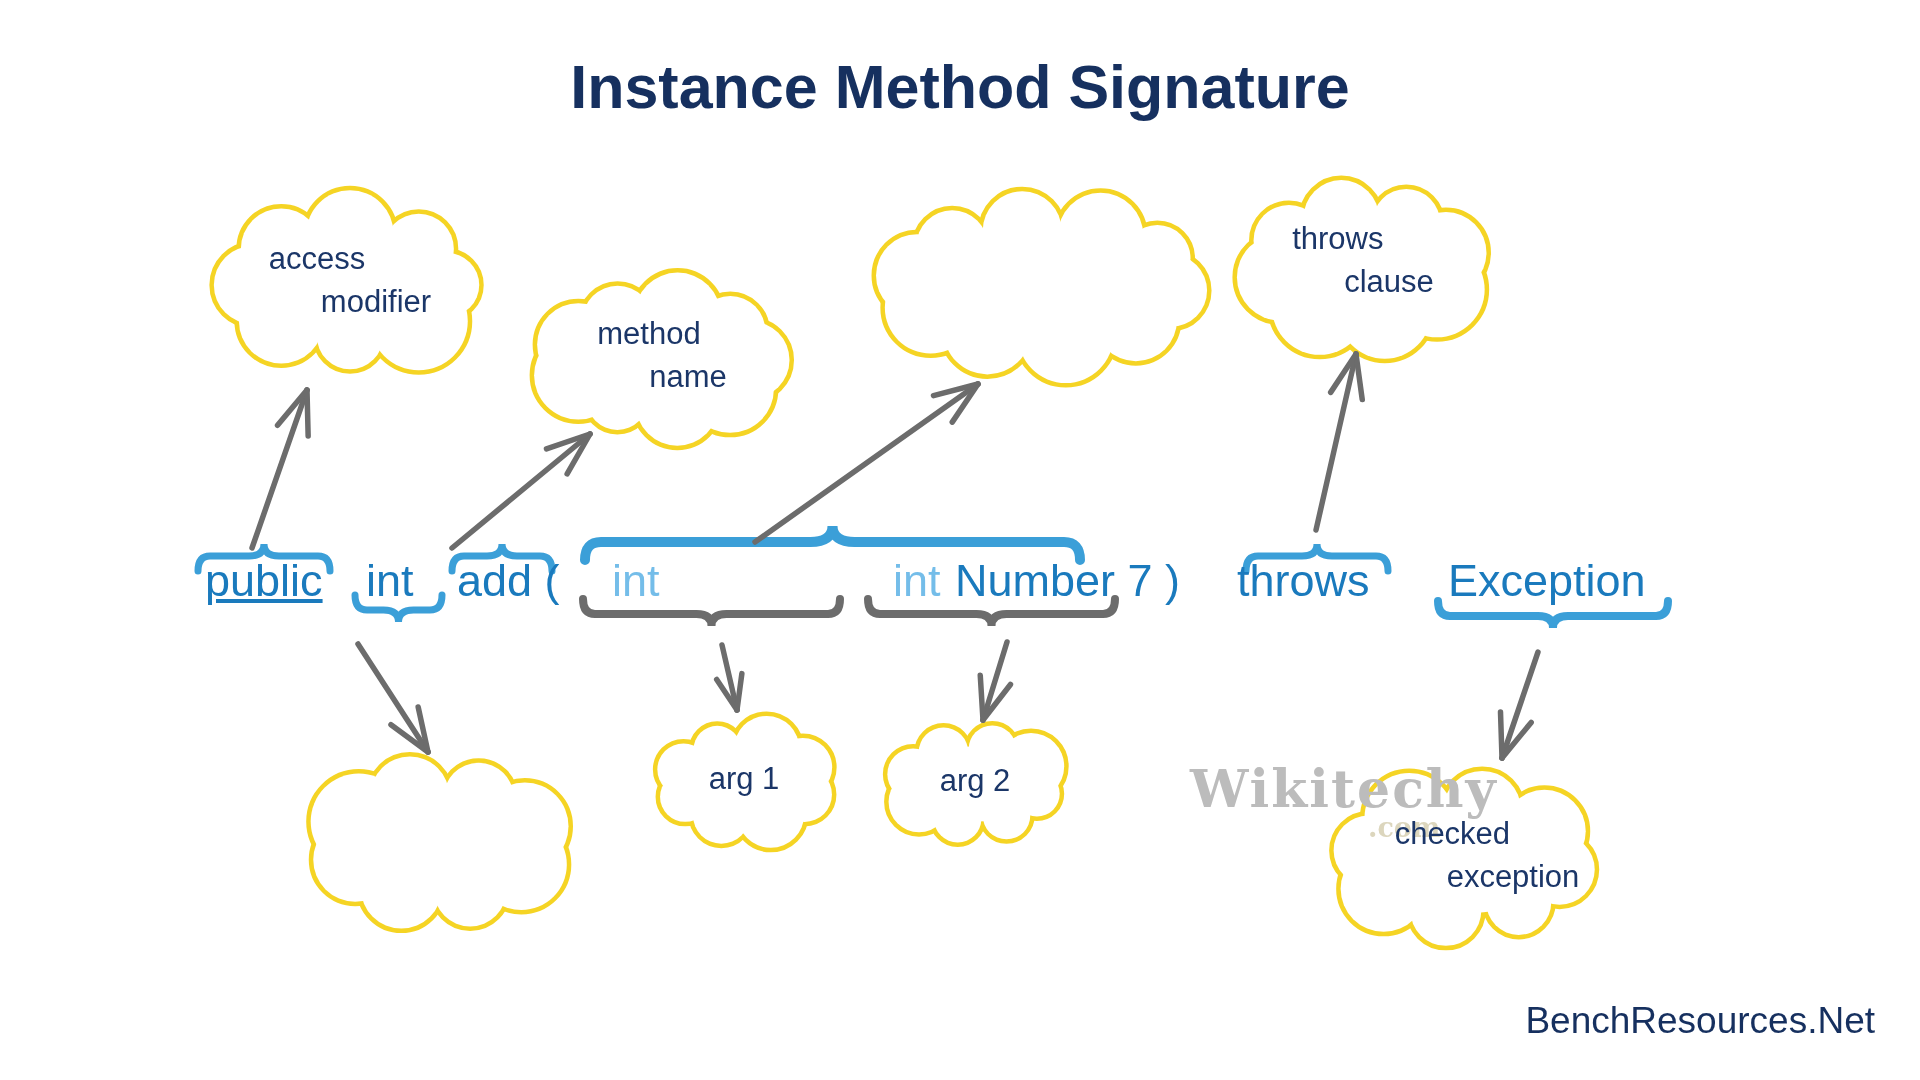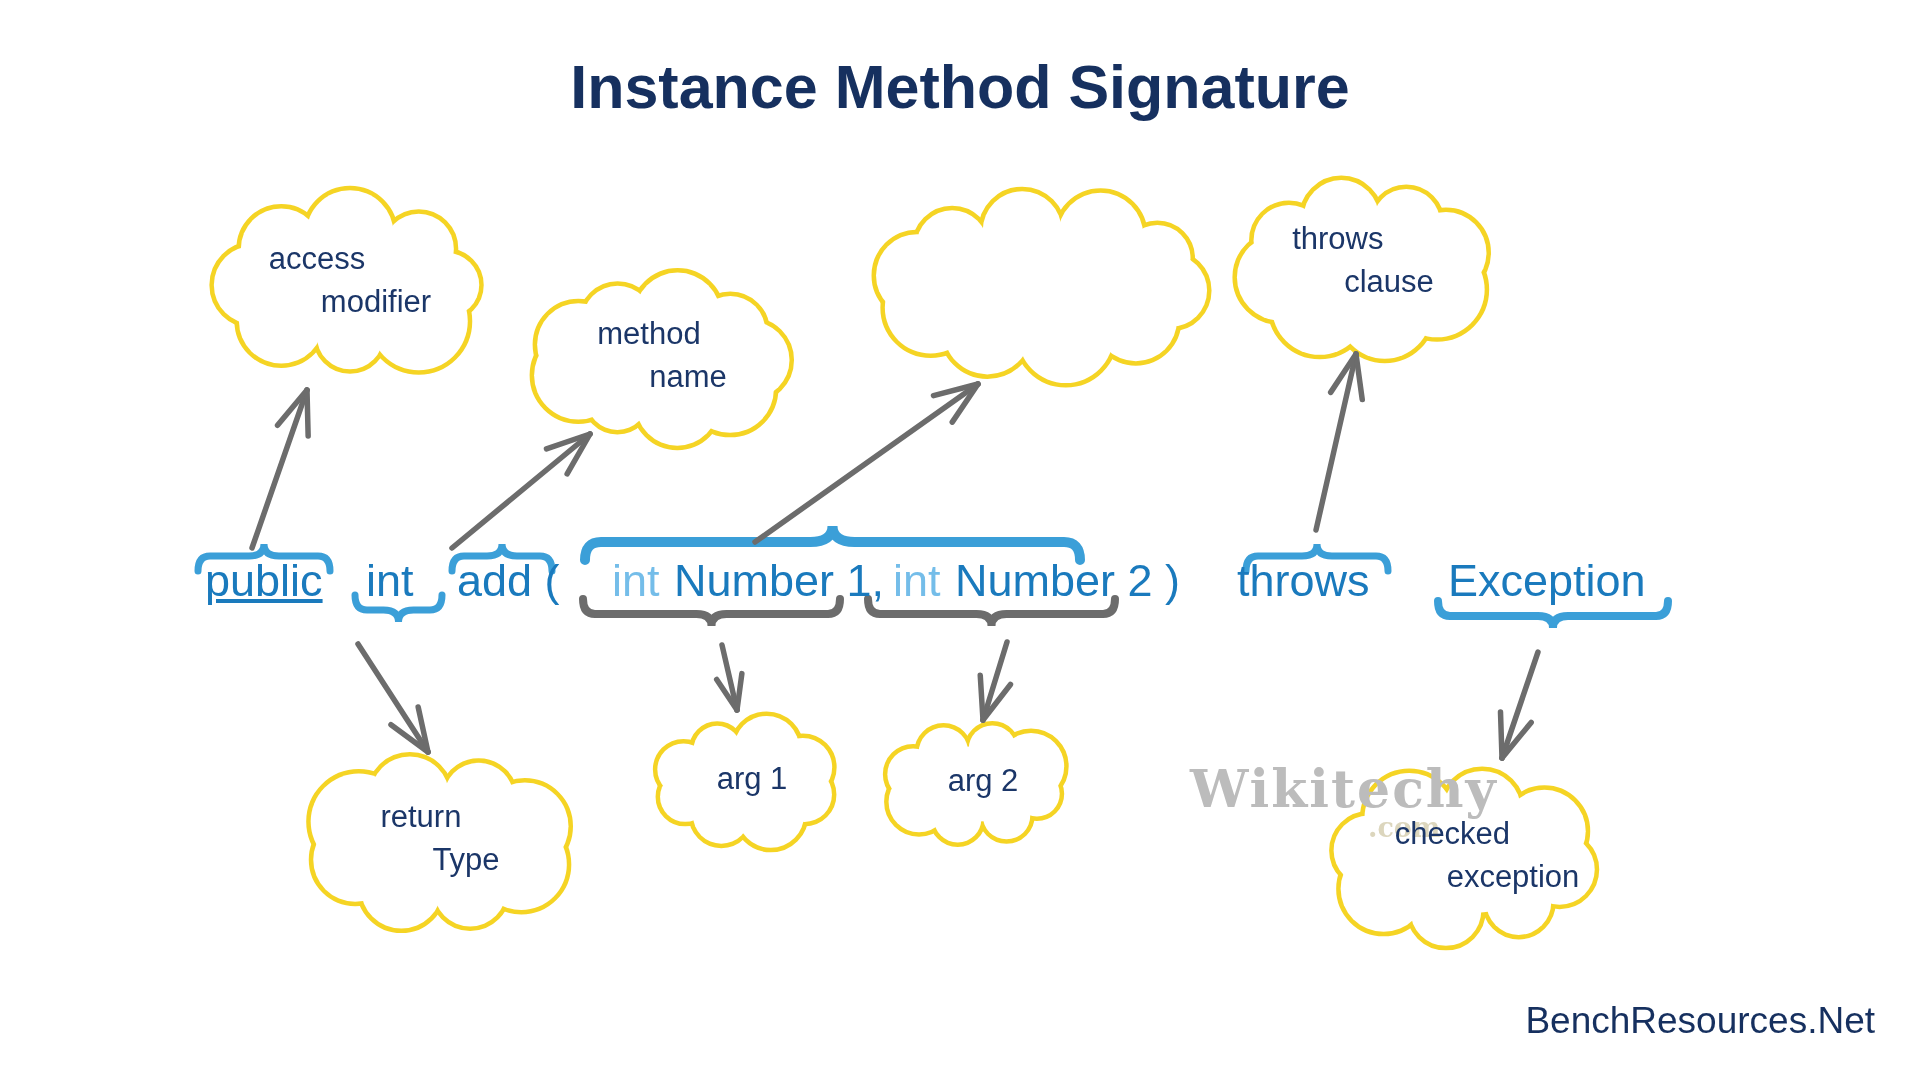--- a/index.html
+++ b/index.html
@@ -16,21 +16,21 @@
              font-family:"DejaVu Serif", serif;font-weight:700;font-size:52px;
              color:var(--watermark-gray);letter-spacing:2px;}
   .watermark-suffix{position:absolute;z-index:3;left:1368px;top:812px;
              font-family:"DejaVu Serif", serif;font-size:27px;color:var(--watermark-suffix);font-weight:bold;}
   #signature{position:absolute;inset:0;z-index:4;}
   .tok{position:absolute;font-size:45px;color:var(--blue);white-space:pre;line-height:1;}
   .tok.light{color:var(--light-blue);}
   .cloud-label{position:absolute;z-index:4;transform:translate(-50%,-55%);
                color:#1b3668;font-size:31px;line-height:1.38;width:max-content;}
   .cloud-label .indent{padding-left:52px;}
-  .cloud-label.center{text-align:center;margin-left:8px;}
+  .cloud-label.center{text-align:center;}
   .attribution{position:absolute;z-index:4;right:45px;top:1000px;
                font-size:37px;color:var(--navy);}
 </style>
 </head>
 <body>
 
 <div class="stage">
 
   <div class="title">Instance Method Signature</div>
 
@@ -244,43 +244,38 @@
     </svg>
 
   <div class="watermark">Wikitechy</div>
   <div class="watermark-suffix">.com</div>
 
   <div id="signature">
       <span class="tok" style="left: 205px; top: 558px; text-decoration: underline;">public</span>
       <span class="tok" style="left: 366px; top: 558px;">int</span>
       <span class="tok" style="left: 457px; top: 558px;">add (</span>
       <span class="tok light" style="left: 612px; top: 558px;">int</span>
-      <span class="tok" style="left: 674px; top: 558px;">Number 1,</span>
       <span class="tok light" style="left: 893px; top: 558px;">int</span>
-      <span class="tok" style="left: 955px; top: 558px;">Number 2 )</span>
+      <span class="tok" style="left: 955px; top: 558px;">Number 7 )</span>
       <span class="tok" style="left: 1237px; top: 558px;">throws</span>
       <span class="tok" style="left: 1448px; top: 558px;">Exception</span>
     </div>
 
   <div class="cloud-label" style="left: 662px; top: 360px;">
     <div class="cl-line">method</div>
     <div class="cl-line indent">name</div>
   </div>
   <div class="cloud-label" style="left: 350px; top: 285px;">
     <div class="cl-line">access</div>
     <div class="cl-line indent">modifier</div>
   </div>
   <div class="cloud-label" style="left: 1363px; top: 265px;">
     <div class="cl-line">throws</div>
     <div class="cl-line indent">clause</div>
   </div>
-  <div class="cloud-label" style="left: 440px; top: 843px;">
-    <div class="cl-line">return</div>
-    <div class="cl-line indent">Type</div>
-  </div>
   <div class="cloud-label center" style="left: 744px; top: 782px;">
     <div class="cl-line">arg 1</div>
   </div>
   <div class="cloud-label center" style="left: 975px; top: 784px;">
     <div class="cl-line">arg 2</div>
   </div>
   <div class="cloud-label" style="left: 1464px; top: 860px; margin-left: 23px;">
     <div class="cl-line">checked</div>
     <div class="cl-line indent">exception</div>
   </div>

